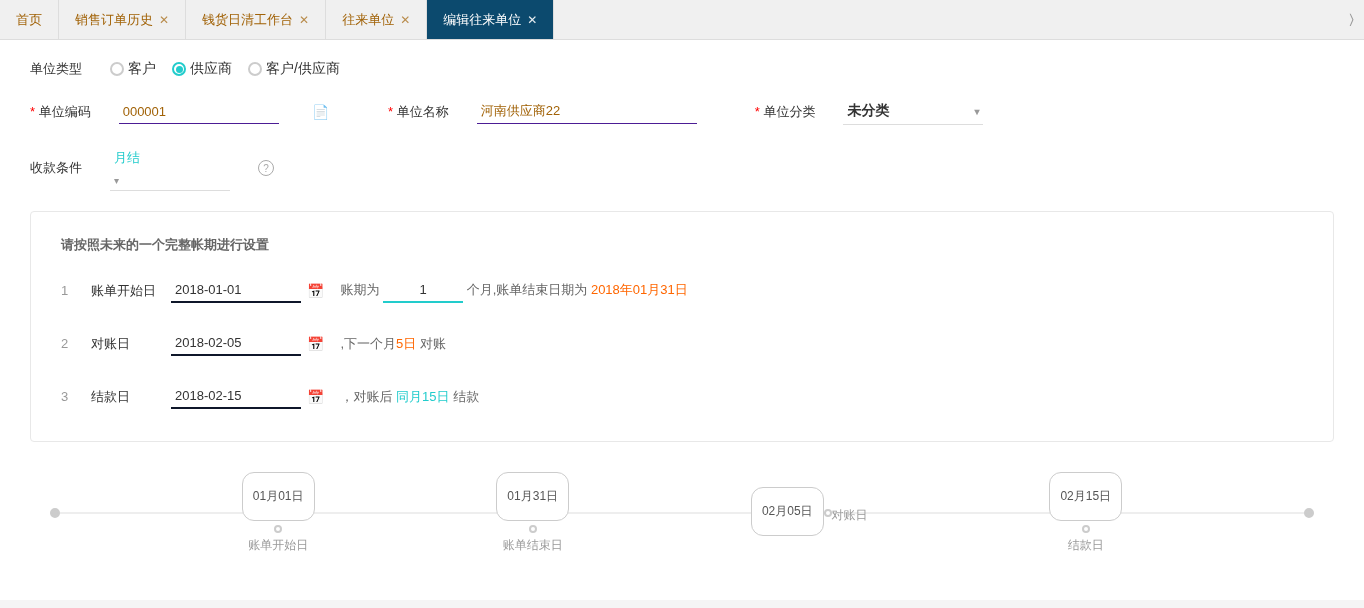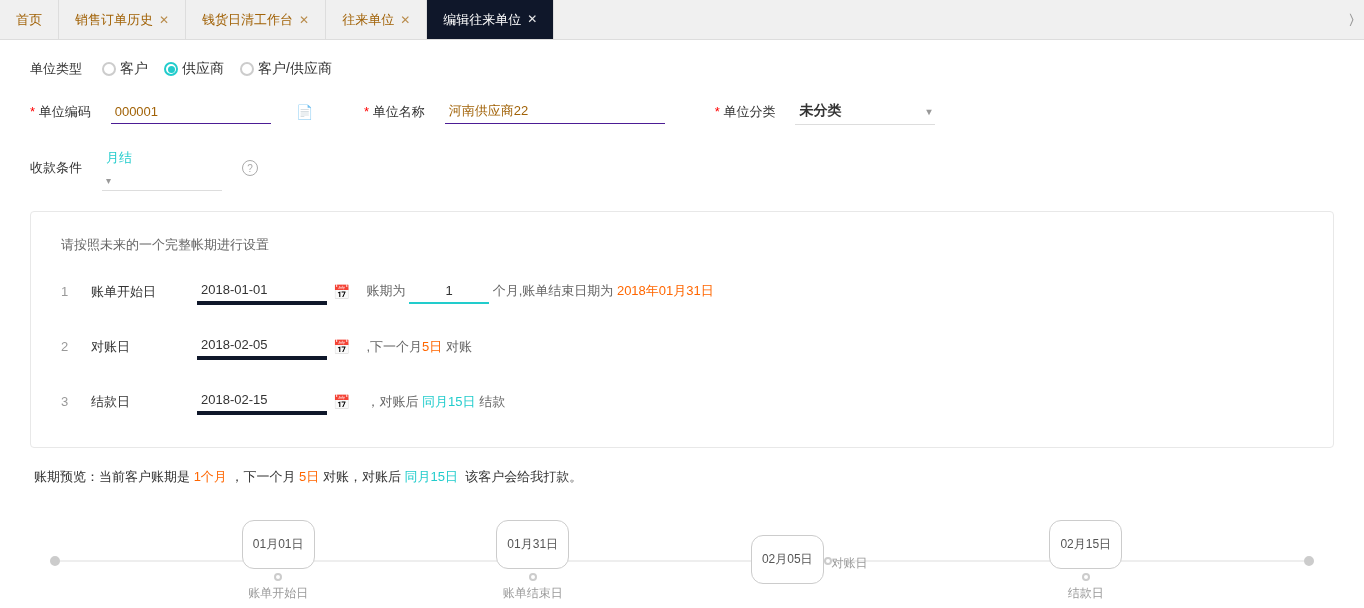--- a/index.html
+++ b/index.html
@@ -19,23 +19,22 @@
       padding: 0 16px;
       cursor: pointer;
       font-size: 13px;
       color: #a16207;
       border-right: 1px solid #ddd;
       white-space: nowrap;
       gap: 6px;
       background: #f0f0f0;
     }
     .tab.active {
-      background: #0f172a;
+      background: #0c4a6e;
       color: #fff;
-      font-family: Liberation Serif, serif;
     }
     .tab .close-icon {
       font-size: 12px;
       color: inherit;
       opacity: 0.7;
       cursor: pointer;
     }
     .tab.active .close-icon { color: #fff; opacity: 0.9; }
     .tab-expand {
       margin-left: auto;
@@ -51,21 +50,21 @@
       background: #fff;
       padding: 20px 30px;
       min-height: 560px;
     }
 
     
     .form-row {
       display: flex;
       align-items: center;
       margin-bottom: 20px;
-      gap: 20px;
+      gap: 28px;
     }
     .form-label {
       color: #333;
       font-size: 13px;
       white-space: nowrap;
     }
     .required::before {
       content: '* ';
       color: red;
     }
@@ -150,20 +149,21 @@
     .section-box {
       border: 1px solid #e8e8e8;
       border-radius: 4px;
       padding: 24px 30px;
       margin-bottom: 20px;
     }
     .section-title {
       font-size: 13px;
       color: #666;
       margin-bottom: 24px;
+      font-weight: bold;
     }
 
     
     .data-row {
       display: flex;
       align-items: center;
       margin-bottom: 28px;
       gap: 0;
     }
     .row-num {
@@ -171,27 +171,26 @@
       color: #999;
       font-size: 13px;
     }
     .row-label {
       width: 80px;
       font-size: 13px;
       color: #333;
     }
     .row-input {
       border: none;
-      border-bottom: 4px solid #0f172a;
+      border-bottom: 2px solid #0f172a;
       outline: none;
       padding: 4px;
       font-size: 13px;
       color: #333;
       width: 130px;
-      margin-left: 26px;
     }
     .calendar-icon {
       color: #aaa;
       margin-left: 6px;
       cursor: pointer;
       font-size: 14px;
     }
     .row-desc {
       margin-left: 16px;
       font-size: 13px;
@@ -368,29 +367,20 @@
       <span class="row-label">结款日</span>
       <input class="row-input" type="text" value="2018-02-15" style="">
       <span class="calendar-icon">📅</span>
       <span class="row-desc">
         ，对账后&nbsp;<span class="highlight-teal">同月15日</span>&nbsp;结款
       </span>
     </div>
 
   </div>
 
-  <div class="preview-text">
-    <span>账期预览：当前客户账期是</span>
-    <span class="highlight-orange">1个月</span>
-    <span>，下一个月</span>
-    <span class="highlight-orange">5日</span>
-    <span>对账，对账后</span>
-    <span class="highlight-teal">同月15日</span>
-    <span>&nbsp;该客户会给我打款。</span>
-  </div>
 
   <div style="position:relative; padding: 10px 20px;">
     <div class="timeline-line"></div>
     <div style="display:flex; align-items:center; position:relative; z-index:1; justify-content:space-between;">
 
       <div style="display:flex;flex-direction:column;align-items:center;">
         <div style="width:10px;height:10px;border-radius:50%;background:#ccc;border:2px solid #ccc;"></div>
       </div>
 
       <div style="display:flex;flex-direction:column;align-items:center;">

